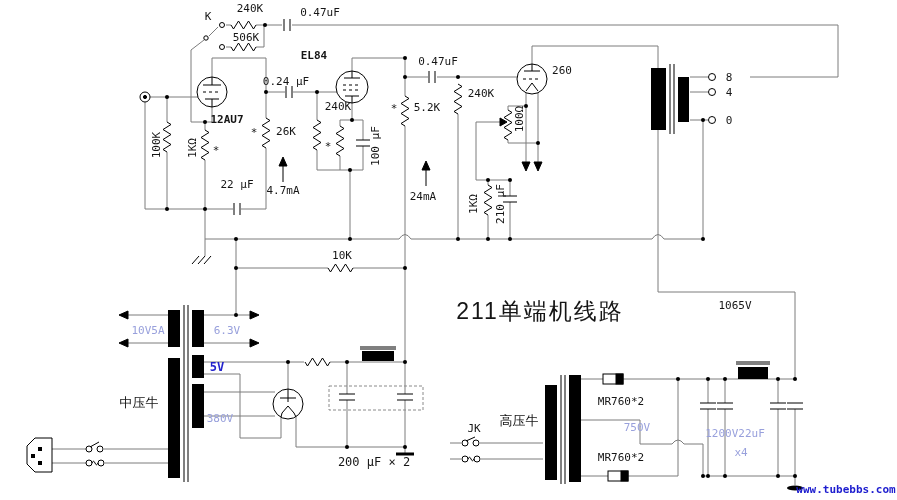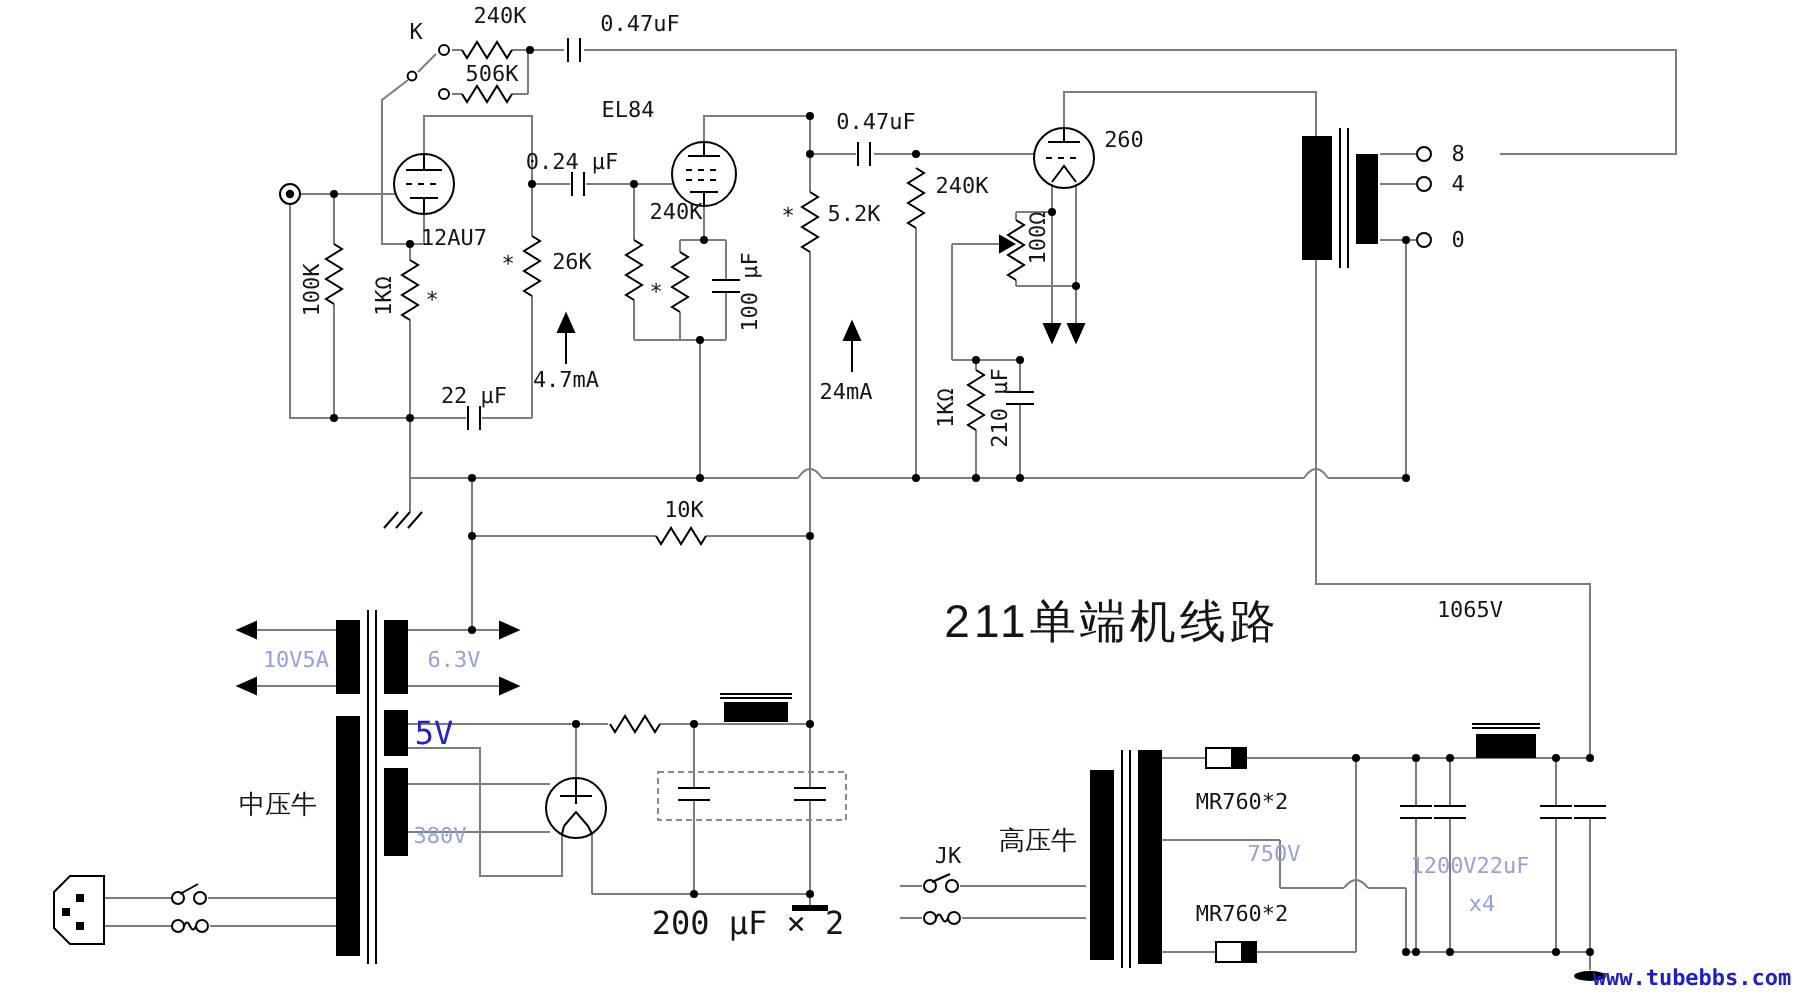--- a/index.html
+++ b/index.html
@@ -2,28 +2,28 @@
 <html><head>
 <meta charset="utf-8">
 <style>
   html,body{margin:0;padding:0;background:#fff;}
   #board{position:relative;width:897px;height:500px;background:#ffffff;overflow:hidden;
          font-family:"DejaVu Sans Mono",monospace;}
   #schem{position:absolute;left:0;top:0;}
   .lb{position:absolute;transform:translate(-50%,-50%);font:11px "DejaVu Sans Mono",monospace;
       color:#151515;white-space:nowrap;letter-spacing:0px;line-height:1;}
   .v{transform:translate(-50%,-50%) rotate(-90deg);}
-  .b{font-weight:normal;}
-  .big{font-size:23px;font-family:"Liberation Sans",sans-serif;letter-spacing:2px;margin-left:16px;}
+  .b{font-weight:bold;}
+  .big{font-size:23px;font-family:"Liberation Sans",sans-serif;letter-spacing:2px;}
   .sub{font-size:15px;font-family:"Liberation Sans",sans-serif;letter-spacing:3px;}
   .cjk{font-family:"Liberation Sans",sans-serif;font-size:13px;}
   .blt{color:#98a0dc;}          
   .blu{color:#2222cc;}          
   .wm{color:#1d1dcf;font-weight:bold;font-size:11px;}
-  .sm{font-size:16px;}
+  .sm{font-size:12px;}
 </style>
 </head>
 <body>
 
 <div id="board">
 
 <svg id="schem" width="897" height="500" viewBox="0 0 897 500">
 
   <g stroke="#7d7d7d" stroke-width="1" fill="none">
 
@@ -249,21 +249,21 @@
 <span class="lb b" style="left:314px;top:55px">EL84</span>
 <span class="lb b" style="left:227px;top:119px">12AU7</span>
 <span class="lb" style="left:562px;top:70px">260</span>
 <span class="lb" style="left:286px;top:81px">0.24 µF</span>
 <span class="lb" style="left:438px;top:61px">0.47uF</span>
 <span class="lb v" style="left:156px;top:145px">100K</span>
 <span class="lb v" style="left:192px;top:148px">1KΩ</span>
 <span class="lb" style="left:216px;top:150px">*</span>
 <span class="lb" style="left:286px;top:131px">26K</span>
 <span class="lb" style="left:254px;top:132px">*</span>
-<span class="lb" style="left:237px;top:198px">22 µF</span>
+<span class="lb" style="left:237px;top:184px">22 µF</span>
 <span class="lb" style="left:283px;top:190px">4.7mA</span>
 <span class="lb" style="left:338px;top:106px">240K</span>
 <span class="lb" style="left:328px;top:146px">*</span>
 <span class="lb v" style="left:375px;top:146px">100 µF</span>
 <span class="lb" style="left:427px;top:107px">5.2K</span>
 <span class="lb" style="left:394px;top:108px">*</span>
 <span class="lb" style="left:423px;top:196px">24mA</span>
 <span class="lb" style="left:481px;top:93px">240K</span>
 <span class="lb v" style="left:519px;top:119px">100Ω</span>
 <span class="lb v" style="left:473px;top:204px">1KΩ</span>

